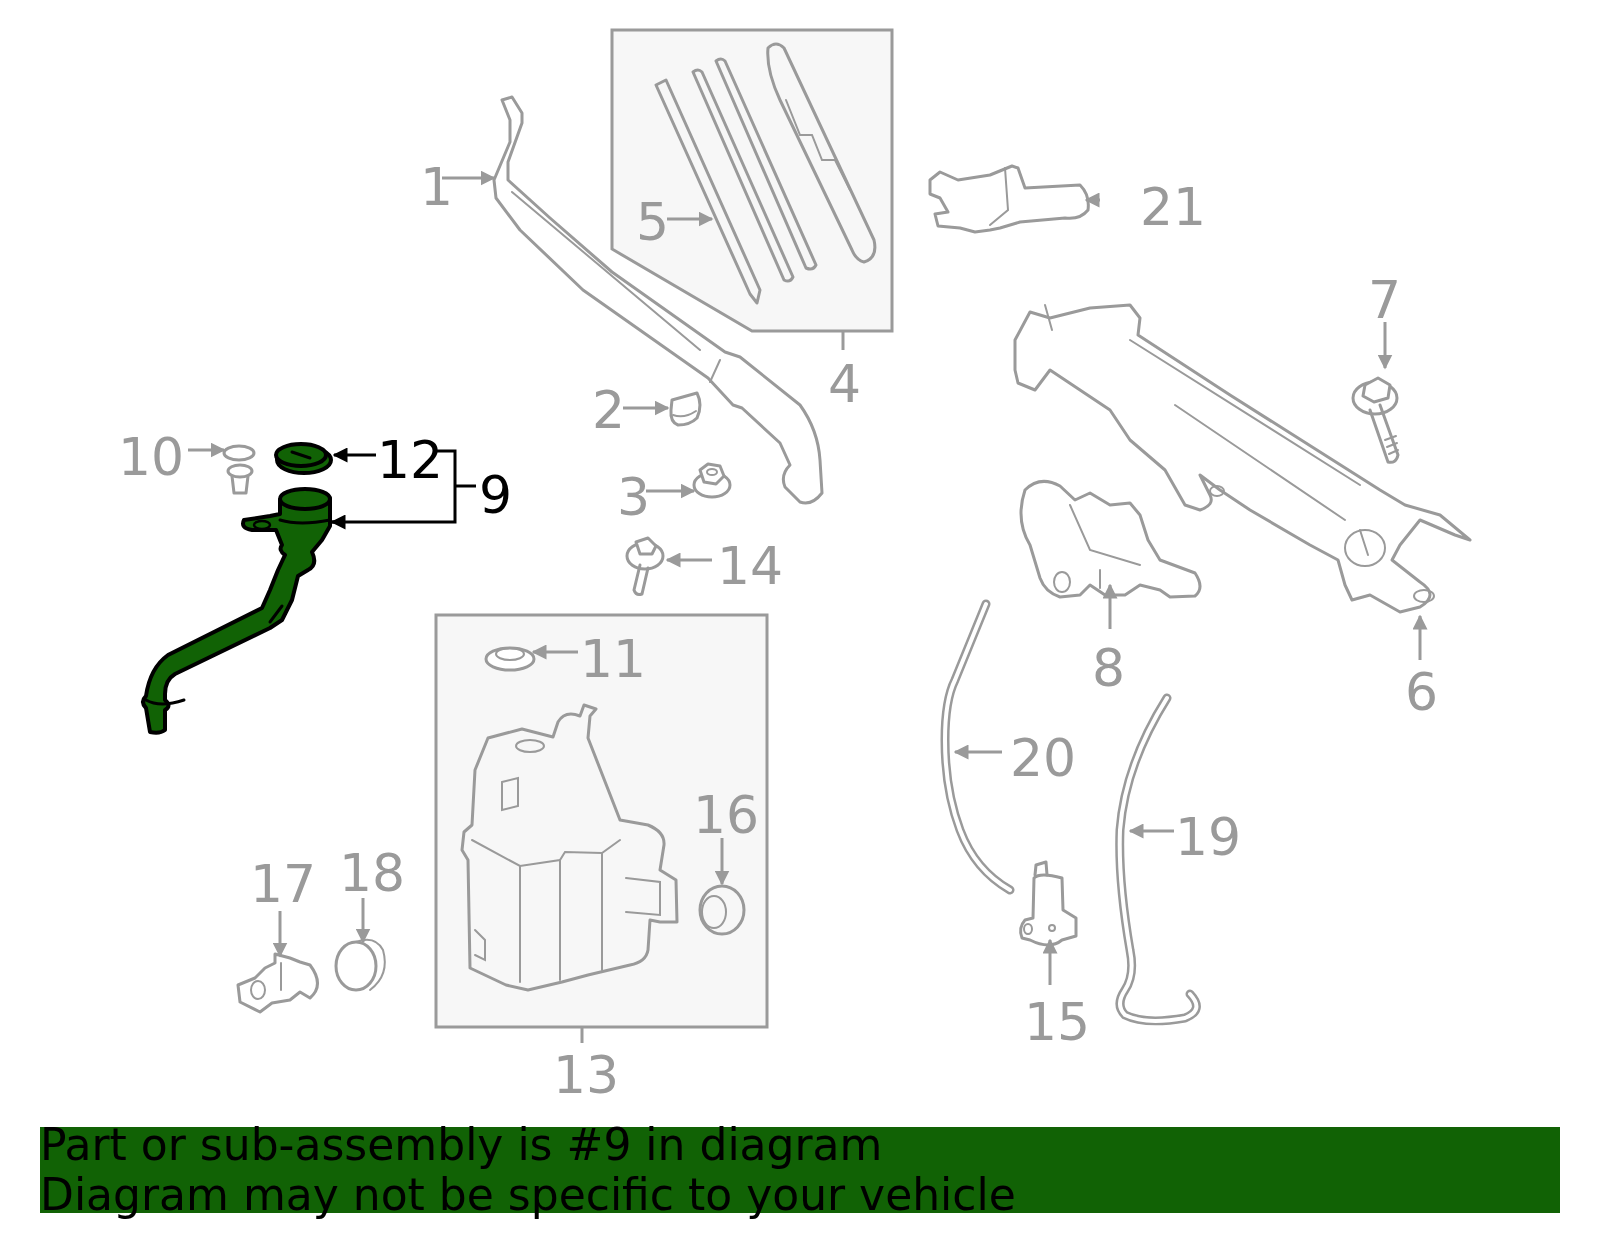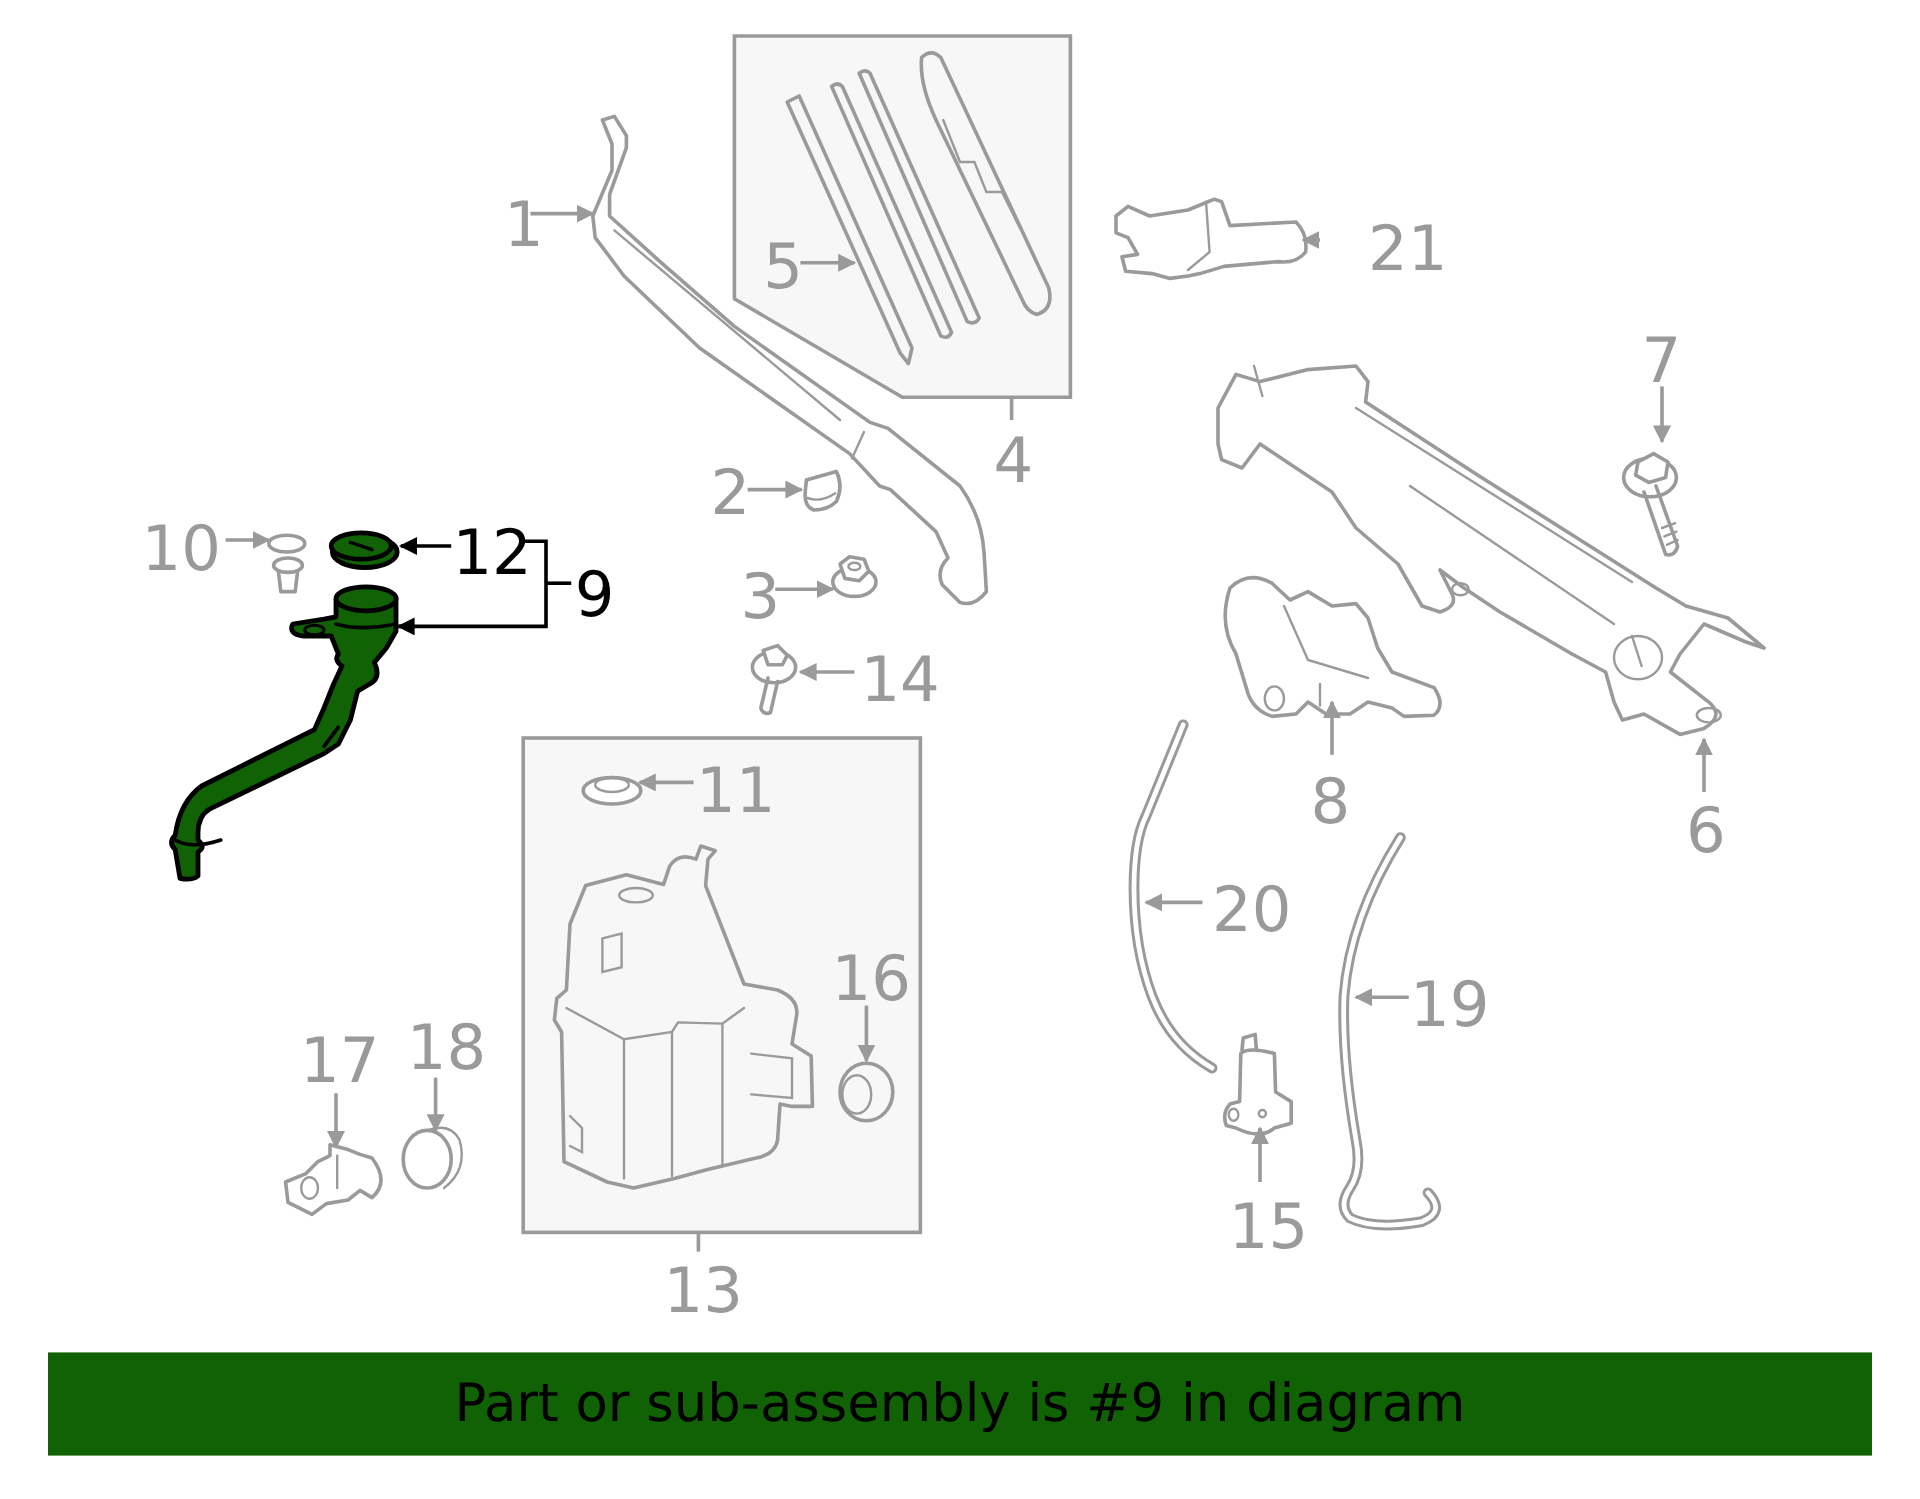--- a/index.html
+++ b/index.html
@@ -8,21 +8,21 @@
   .lbl{font-family:"DejaVu Sans","Liberation Sans",sans-serif;font-size:52px;fill:#9a9a9a;}
   .lbl-hi{fill:#000000;}
   .part{fill:none;stroke:#9a9a9a;stroke-width:3;stroke-linejoin:round;stroke-linecap:round;}
   .partfill{fill:#ffffff;stroke:#9a9a9a;stroke-width:3;stroke-linejoin:round;stroke-linecap:round;}
   .thin{fill:none;stroke:#9a9a9a;stroke-width:2;stroke-linecap:round;}
   .arrow{stroke:#9a9a9a;stroke-width:3;fill:none;}
   .hl{fill:#116205;stroke:#000;stroke-width:4;stroke-linejoin:round;stroke-linecap:round;}
   .hl-line{fill:none;stroke:#000;stroke-width:3;stroke-linecap:round;}
   .box{fill:#f7f7f7;stroke:#9a9a9a;stroke-width:3;}
   #banner{position:absolute;left:40px;top:1127px;width:1520px;height:86px;background:#116205;
-          display:flex;flex-direction:column;align-items:center;justify-content:center;}
+          display:flex;flex-direction:column;justify-content:center;}
   #banner span{display:block;color:#000;font-family:"DejaVu Sans","Liberation Sans",sans-serif;font-size:44px;line-height:50px;}
 </style>
 </head>
 <body>
 
 <svg id="diagram" viewBox="0 0 1600 1249" xmlns="http://www.w3.org/2000/svg">
   <defs>
     <marker id="ah" viewBox="0 0 10 10" refX="9" refY="5" markerWidth="5" markerHeight="5" orient="auto">
       <path d="M0,0 L10,5 L0,10 z" fill="#9a9a9a"></path>
     </marker>
@@ -219,13 +219,14 @@
     <text class="lbl" x="250" y="902">17</text>
     <text class="lbl" x="339" y="891">18</text>
     <text class="lbl" x="1175" y="855">19</text>
     <text class="lbl" x="1010" y="776">20</text>
     <text class="lbl" x="1140" y="225">21</text>
   </g>
 </svg>
 
 <div id="banner">
   <span>Part or sub-assembly is #9 in diagram</span>
+  <span>Diagram may not be specific to your vehicle</span>
 </div>
 
 </body></html>

